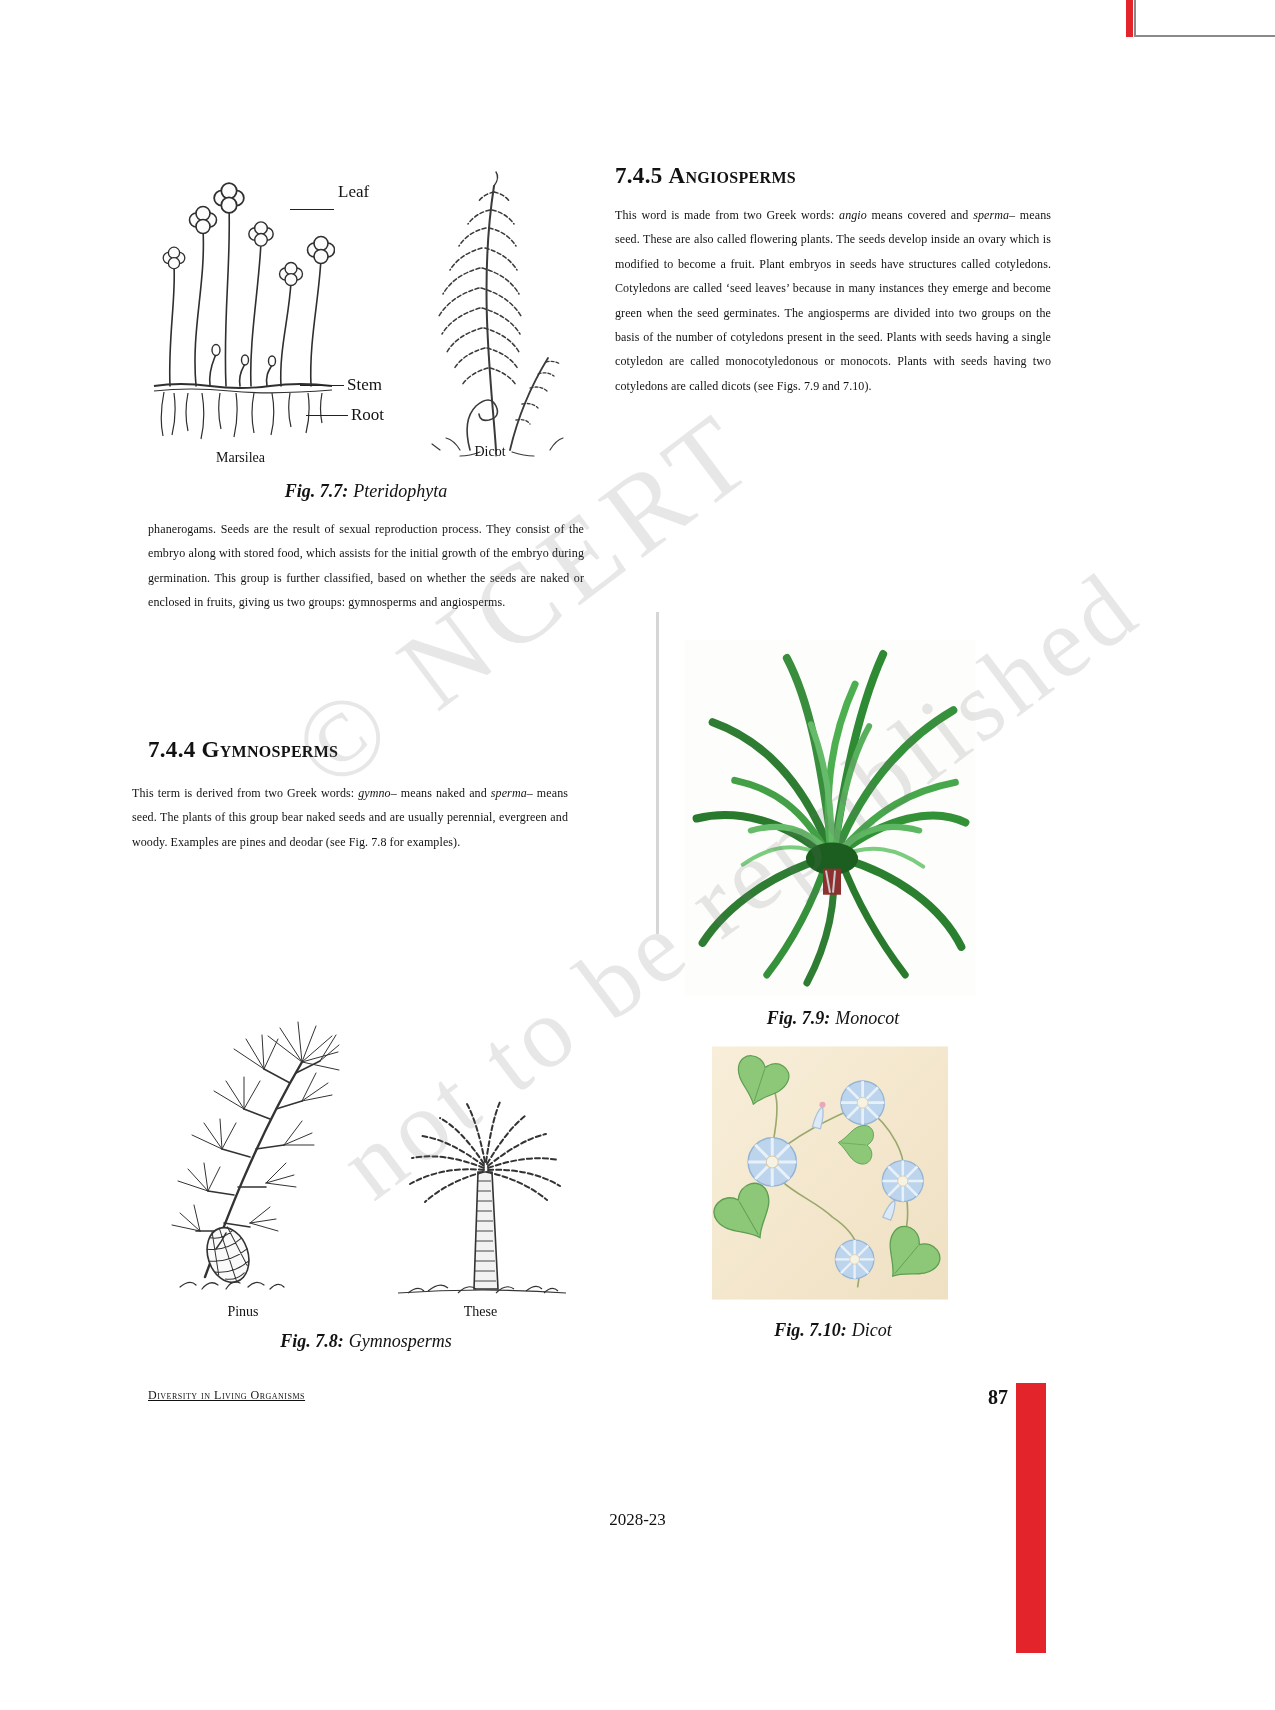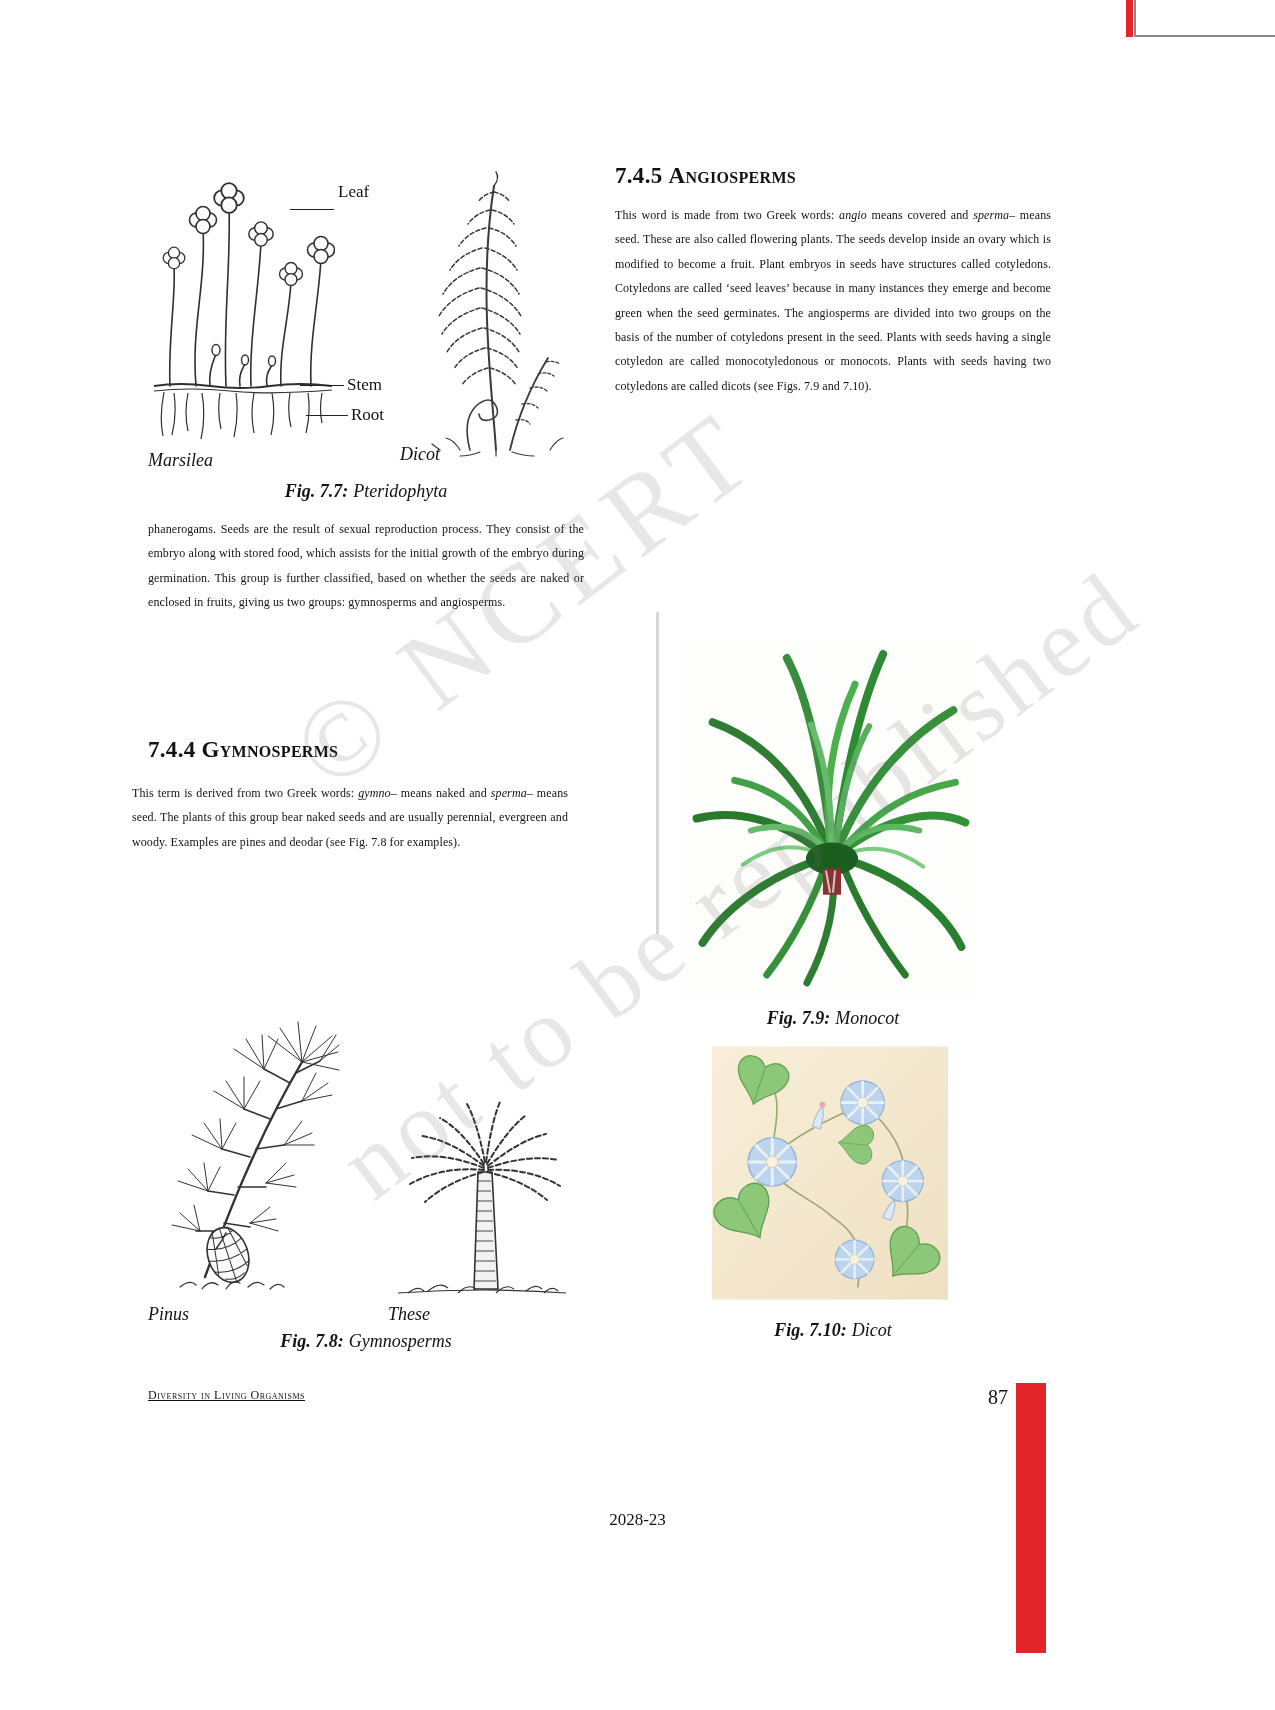--- a/index.html
+++ b/index.html
@@ -11,36 +11,36 @@
   p.body { font-size:12px; line-height:24.4px; text-align:justify; letter-spacing:.1px; }
   .it { font-style:italic; }
 
   h2.sec { font-size:23px; font-weight:bold; letter-spacing:.3px; white-space:nowrap; }
   .sc { font-variant:small-caps; }
 
   .caption { font-size:18px; text-align:center; }
   .cap-label { font-weight:bold; font-style:italic; margin-right:5px; }
   .cap-title { font-style:italic; }
 
-  .figlabel { font-style:italic; font-size:18px; text-align:left; }
+  .figlabel { font-size:14px; text-align:center; }
   .partlabel { font-size:17px; }
   .lead { height:0; border-top:1.5px solid #222; }
 
   .watermark { left:-60px; top:500px; width:1380px; transform:rotate(-37deg);
                text-align:center; color:rgba(110,110,110,.17); pointer-events:none; z-index:6; }
   .watermark .wm1 { font-size:112px; letter-spacing:10px; }
   .watermark .wm2 { font-size:100px; letter-spacing:6px; margin-top:235px; }
   .wm-bar { left:656px; top:612px; width:3px; height:322px; background:rgba(120,120,120,.30); z-index:6; }
 
   .accent { background:var(--accent-red, #e3242b); }
   .hairline-h { height:1.5px; background:#8a8a8a; }
   .hairline-v { width:1.5px; background:#8a8a8a; }
 
   .footer-running { font-size:12px; letter-spacing:.5px;text-decoration:underline; }
-  .pagenum { font-size:20px; font-weight:normal; }
+  .pagenum { font-size:20px; font-weight:bold; }
   .year { font-size:17px; text-align:center; }
   svg { display:block; }
 </style>
 </head>
 <body>
 
 <div class="page">
 
   <div class="abs accent" style="left:1126px; top:0; width:7px; height:37px;"></div>
   <div class="abs hairline-v" style="left:1134px; top:0; height:37px;"></div>

